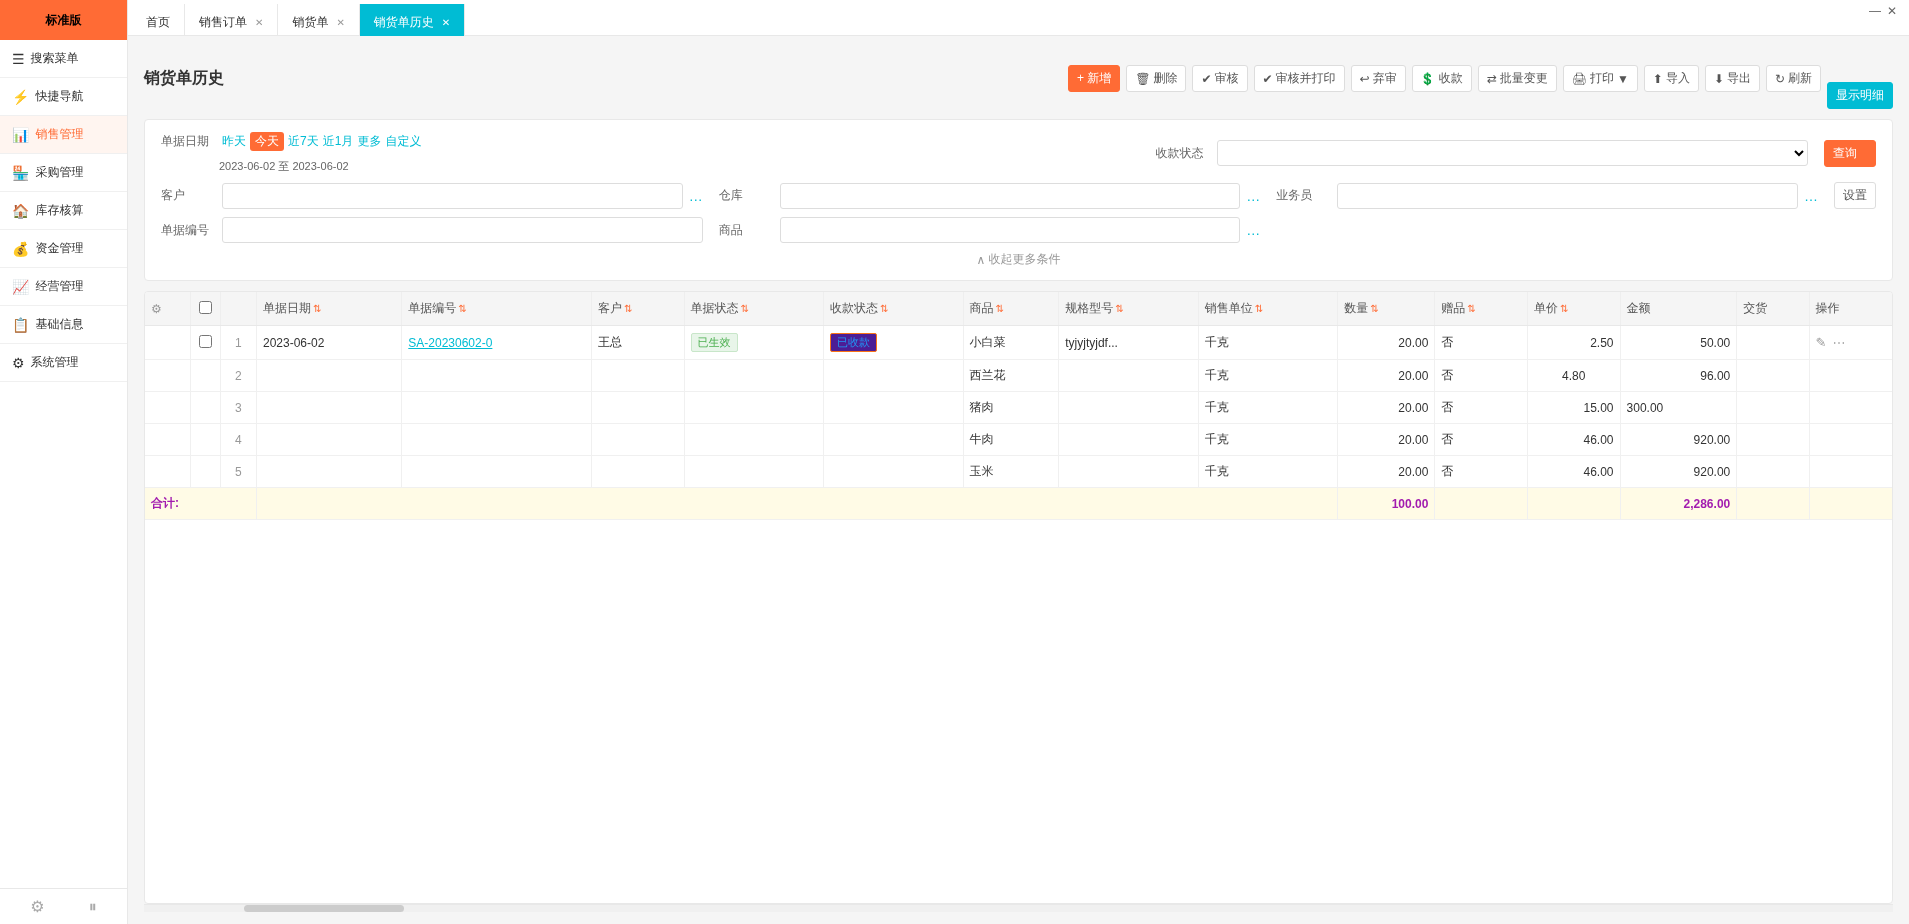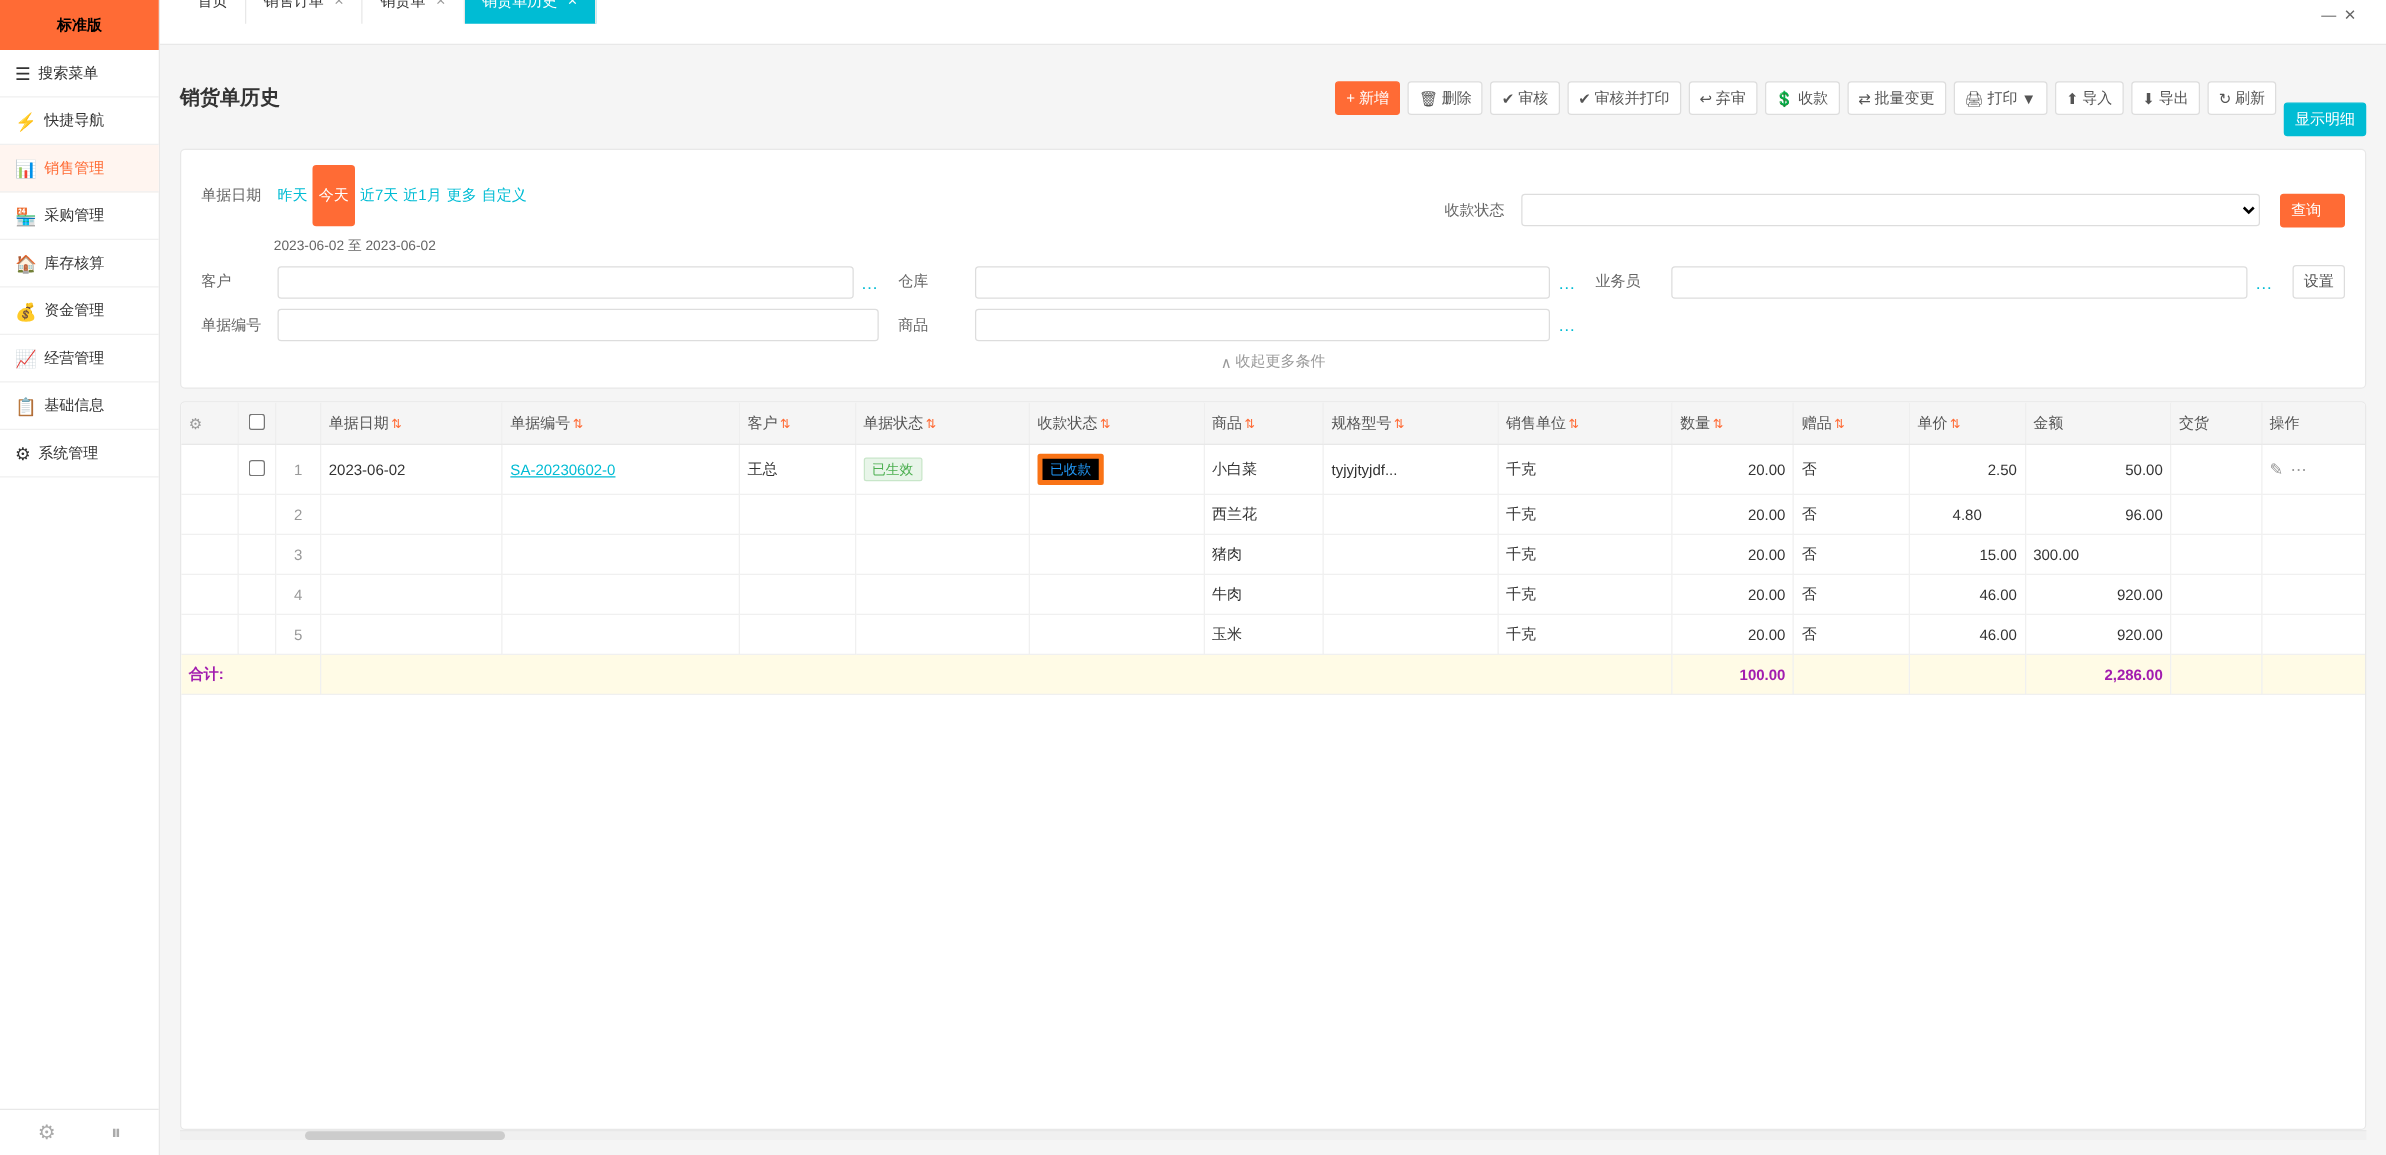--- a/index.html
+++ b/index.html
@@ -51,23 +51,23 @@
       display: flex;
       flex-direction: column;
       overflow: hidden;
     }
 
     
     .top-nav {
       height: 36px;
       background: #fff;
       display: flex;
-      align-items: flex-end;
+      align-items: flex-start;
       border-bottom: 1px solid #e8e8e8;
-      padding: 16px;
+      padding: 4px;
     }
     .nav-tab {
       height: 36px;
       display: flex;
       align-items: center;
       padding: 0 14px;
       cursor: pointer;
       color: #333;
       border-right: 1px solid #e8e8e8;
       white-space: nowrap;
@@ -183,21 +183,21 @@
       gap: 4px;
       font-size: 11px;
     }
     .date-shortcut {
       color: #00bcd4;
       cursor: pointer;
     }
     .date-shortcut.active {
       background: #ff6b35;
       color: white;
-      padding: 16px 5px;
+      padding: 1px 5px;
       border-radius: 3px;
     }
     .date-range {
       color: #666;
       font-size: 11px;
     }
     .ellipsis-btn {
       color: #00bcd4;
       cursor: pointer;
       font-size: 14px;
@@ -251,21 +251,21 @@
     .settings-icon { color: #999; cursor: pointer; }
     .checkbox-col { width: 30px; text-align: center; }
     .num-col { width: 36px; text-align: center; color: #999; }
     .status-badge {
       display: inline-block;
       padding: 1px 6px;
       border-radius: 2px;
       font-size: 11px;
     }
     .status-effective { background: #e8f5e9; color: #4caf50; border: 1px solid #c8e6c9; }
-    .status-received { background: #000000; color: #2196f3; border: 4px solid #f97316; }
+    .status-received { background: #4c1d95; color: #2196f3; border: 1px solid #f97316; }
     .link-text { color: #00bcd4; cursor: pointer; text-decoration: underline; }
     .action-icons { display: flex; gap: 6px; }
     .action-icon { color: #999; cursor: pointer; font-size: 13px; }
 
     
     .summary-row {
       background: #fffbe6;
       border-top: 1px solid #e8e8e8;
     }
     .summary-row td { font-weight: bold; color: #a21caf; }

